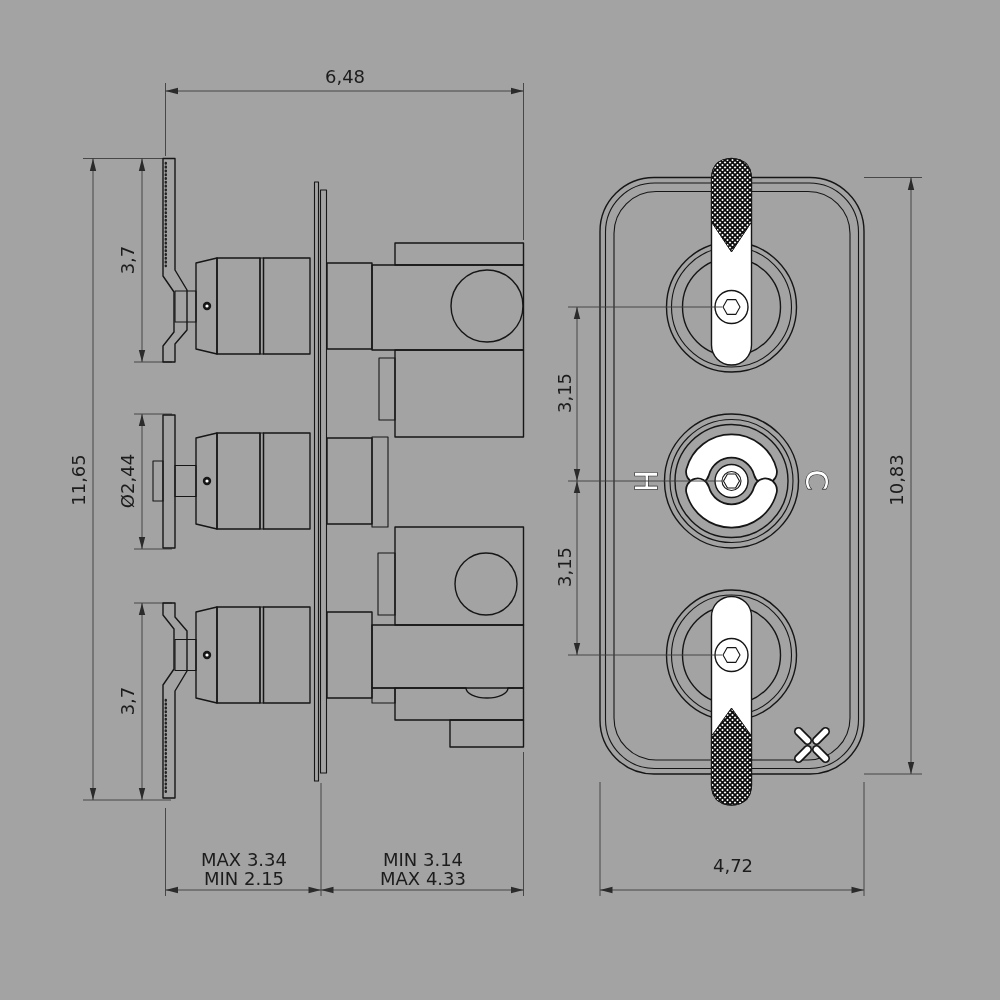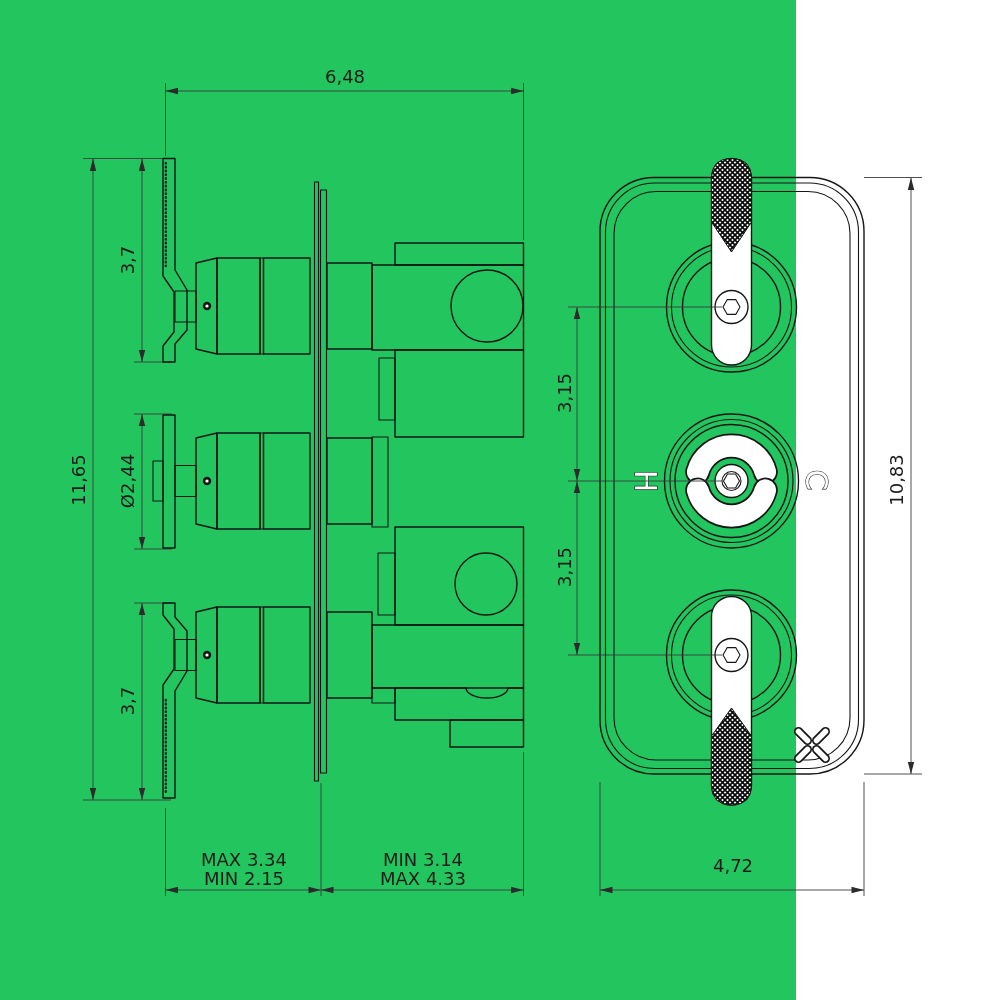--- a/index.html
+++ b/index.html
@@ -1,16 +1,16 @@
 <!DOCTYPE html>
 <html><head>
 <meta charset="utf-8">
 <style>
   html,body{margin:0;padding:0;background:#ffffff;}
-  .stage{width:796px;height:1000px;background:#22c55e;position:relative;font-family:"DejaVu Sans",sans-serif;}
+  .stage{width:1000px;height:1000px;background:#a3a3a3;position:relative;font-family:"DejaVu Sans",sans-serif;}
   svg{display:block;}
   .obj{fill:none;stroke:#161616;stroke-width:1.4;stroke-linejoin:round;}
   .obj2{fill:none;stroke:#161616;stroke-width:1.1;stroke-linejoin:round;}
   .wfill{fill:#ffffff;stroke:#161616;stroke-width:1.4;stroke-linejoin:round;}
   .dim{fill:none;stroke:#3c3c3c;stroke-width:0.9;}
   .arr{fill:#2b2b2b;stroke:none;}
   .dimtxt{font:18px "DejaVu Sans",sans-serif;fill:#1c1c1c;}
   .engrave{font:30px "DejaVu Sans",sans-serif;fill:#ffffff;stroke:#1a1a1a;stroke-width:1.1;paint-order:stroke;}
   .knurl{fill:none;stroke:#222;stroke-width:2.4;stroke-dasharray:0.6 3.2;stroke-linecap:round;}
 </style>

